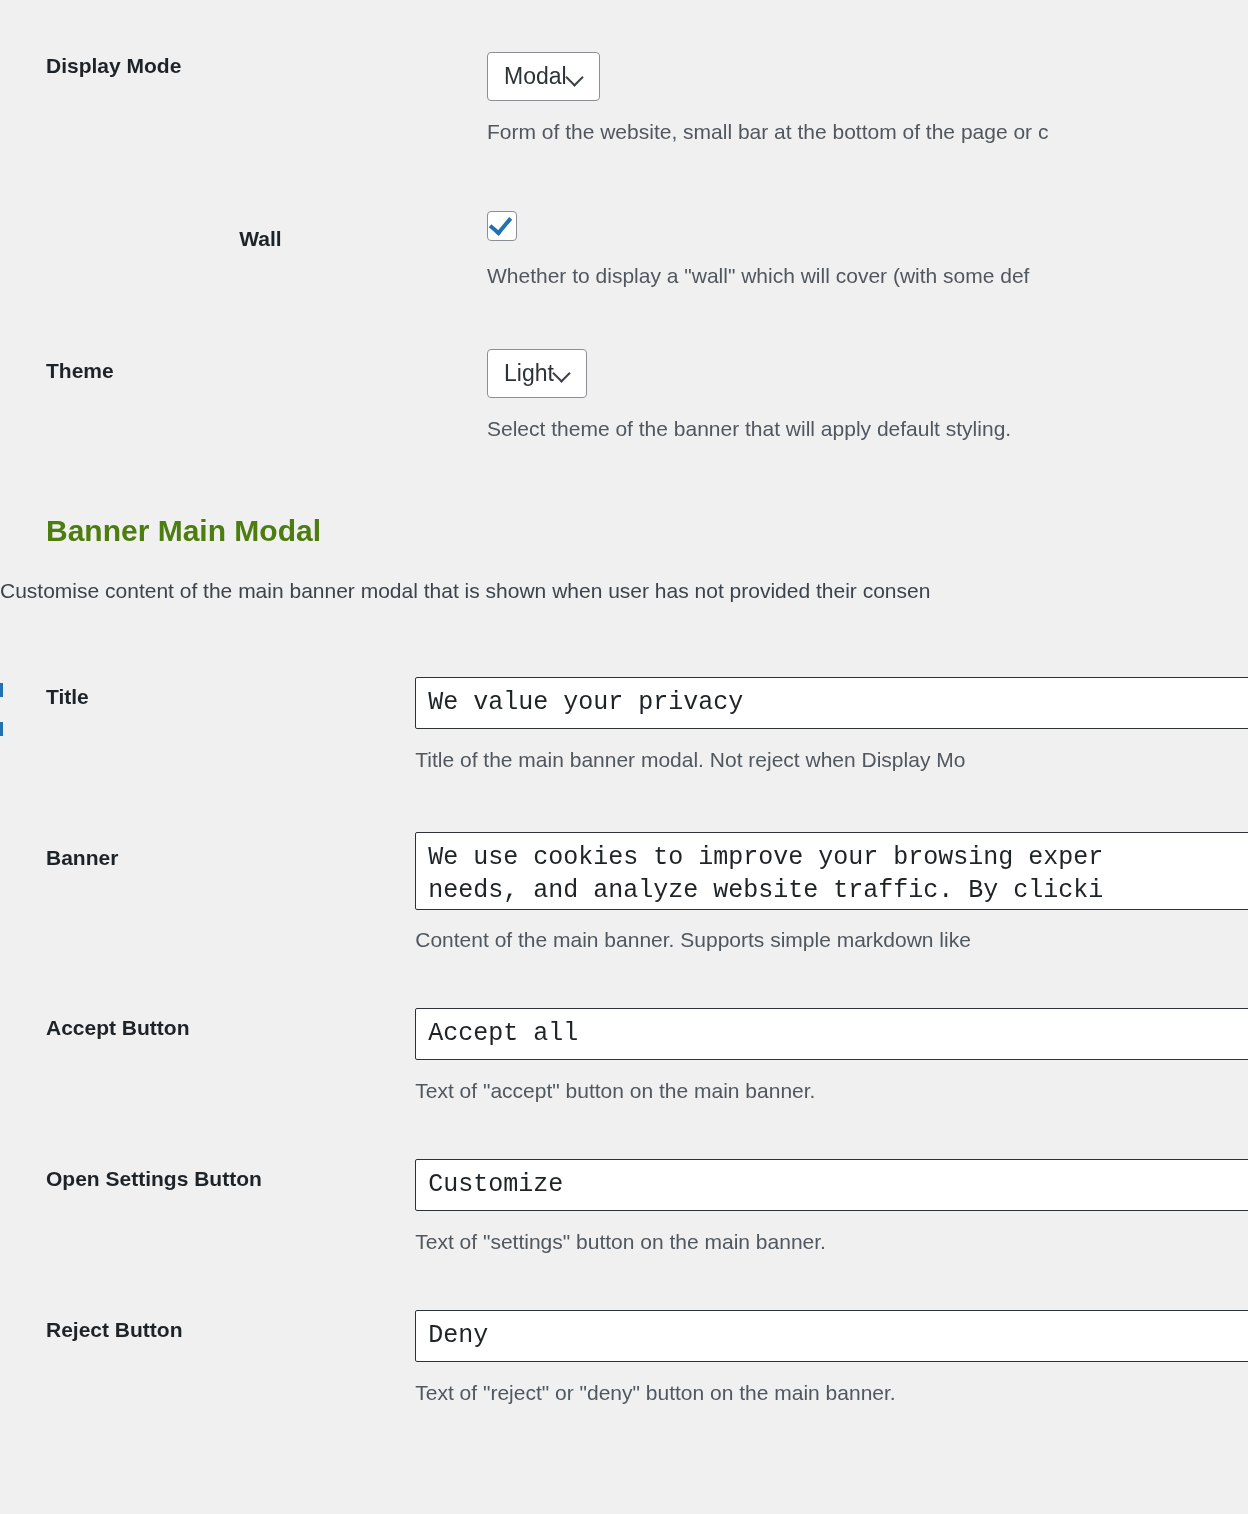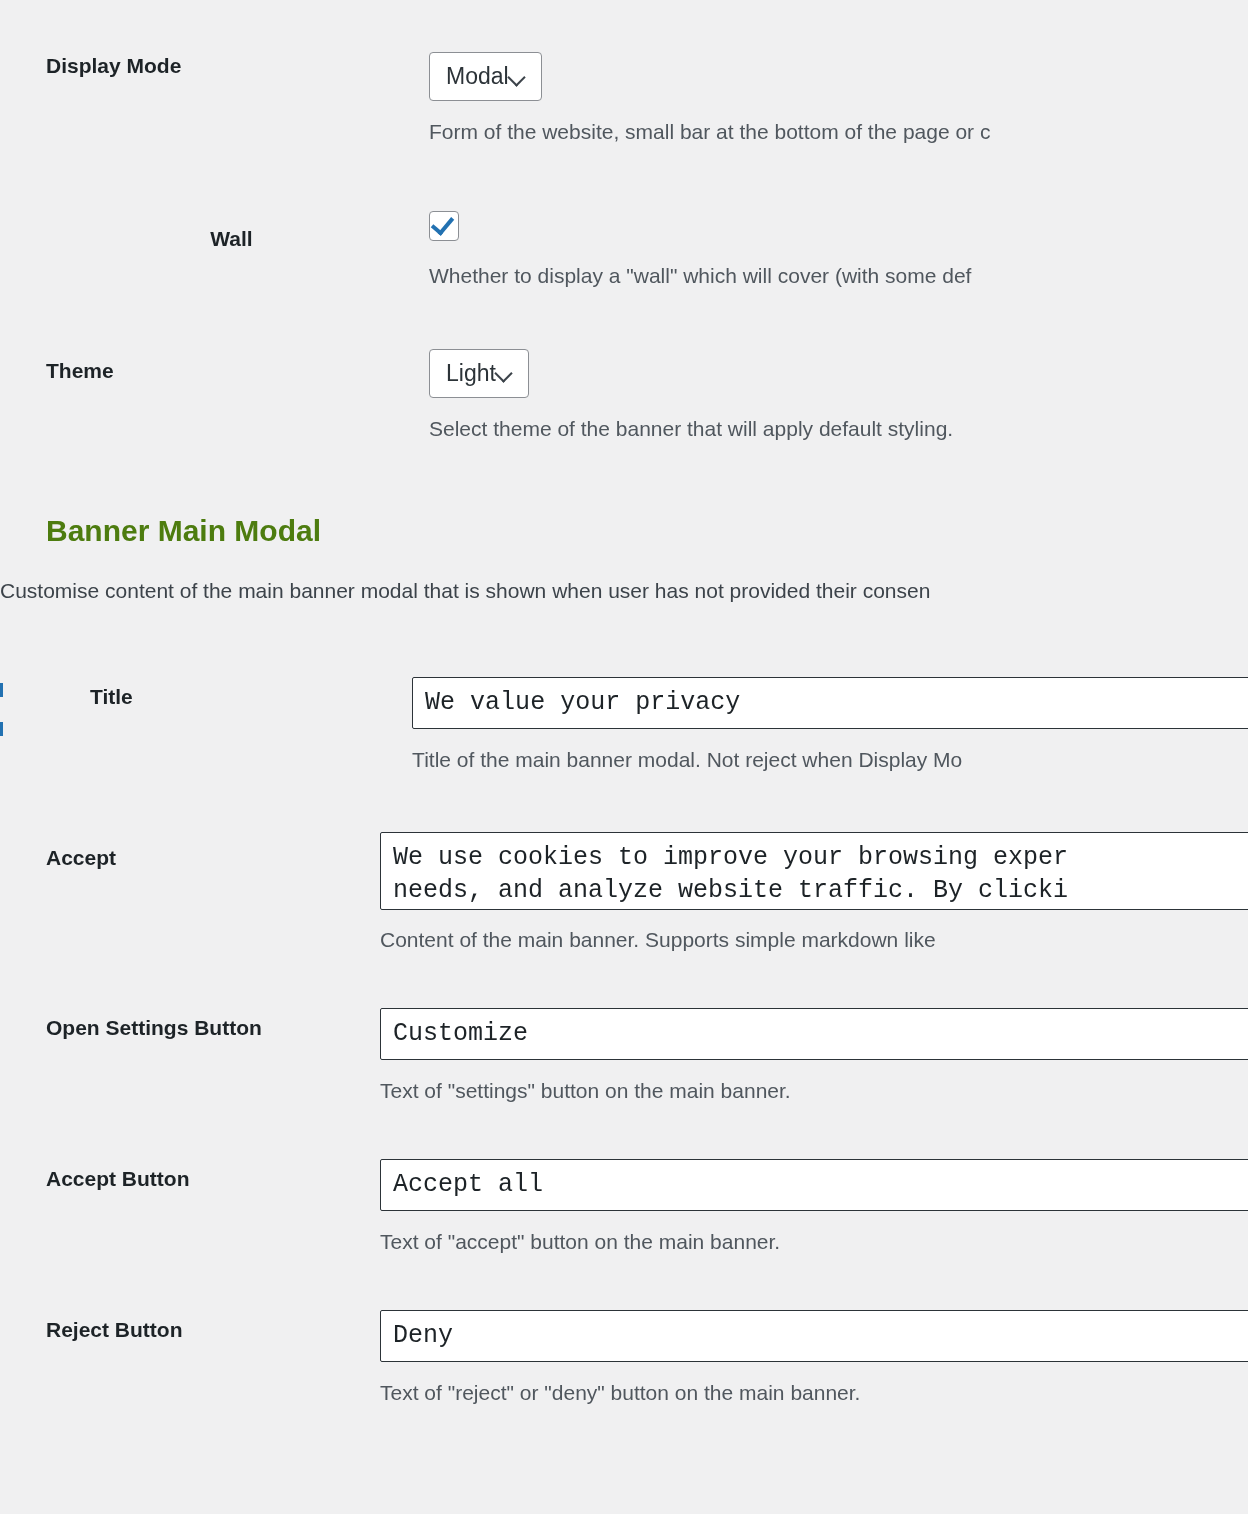--- a/index.html
+++ b/index.html
@@ -32,21 +32,21 @@
     width: 1248px;
     height: 1514px;
     background: #f0f0f1;
   }
 
   .row {
     display: flex;
     align-items: flex-start;
   }
   .row-label {
-    width: 429px;
+    width: 487px;
     padding-left: 46px;
     padding-right: 12px;
     font-size: 21px;
     font-weight: bold;
     color: #1d2327;
     line-height: 1.3;
   }
   .row-field {
     flex: 1 1 auto;
     min-width: 0;
@@ -179,53 +179,53 @@
         <span class="chev"></span>
       </div>
       <div class="desc" style="margin-top:16px;">Select theme of the banner that will apply default styling.</div>
     </div>
   </div>
 
   <div class="section-title" style="margin-top:70px;">Banner Main Modal</div>
   <div class="section-desc" style="margin-top:31px;">Customise content of the main banner modal that is shown when user has not provided their consen</div>
 
   <div class="row" style="margin-top:74px;">
-    <div class="row-label" style="padding-top:6px;margin-left:44px;">Title</div>
+    <div class="row-label" style="padding-top:6px;">Title</div>
     <div class="row-field">
       <div class="text-input">We value your privacy</div>
       <div class="desc" style="margin-top:16px;">Title of the main banner modal. Not reject when Display Mo</div>
     </div>
   </div>
 
   <div class="row" style="margin-top:56px;">
-    <div class="row-label" style="padding-top:12px;">Accept</div>
+    <div class="row-label" style="padding-top:12px;">Banner</div>
     <div class="row-field">
       <div class="text-input textarea">We use cookies to improve your browsing exper
 needs, and analyze website traffic. By clicki</div>
       <div class="desc" style="margin-top:15px;">Content of the main banner. Supports simple markdown like</div>
     </div>
   </div>
 
   <div class="row" style="margin-top:53px;">
+    <div class="row-label" style="padding-top:6px;">Accept Button</div>
+    <div class="row-field">
+      <div class="text-input">Accept all</div>
+      <div class="desc" style="margin-top:16px;">Text of "accept" button on the main banner.</div>
+    </div>
+  </div>
+
+  <div class="row" style="margin-top:53px;">
     <div class="row-label" style="padding-top:6px;">Open Settings Button</div>
     <div class="row-field">
       <div class="text-input">Customize</div>
       <div class="desc" style="margin-top:16px;">Text of "settings" button on the main banner.</div>
     </div>
   </div>
 
   <div class="row" style="margin-top:53px;">
-    <div class="row-label" style="padding-top:6px;">Accept Button</div>
-    <div class="row-field">
-      <div class="text-input">Accept all</div>
-      <div class="desc" style="margin-top:16px;">Text of "accept" button on the main banner.</div>
-    </div>
-  </div>
-
-  <div class="row" style="margin-top:53px;">
     <div class="row-label" style="padding-top:6px;">Reject Button</div>
     <div class="row-field">
       <div class="text-input">Deny</div>
       <div class="desc" style="margin-top:16px;">Text of "reject" or "deny" button on the main banner.</div>
     </div>
   </div>
 
 </div>
 
 </body></html>

